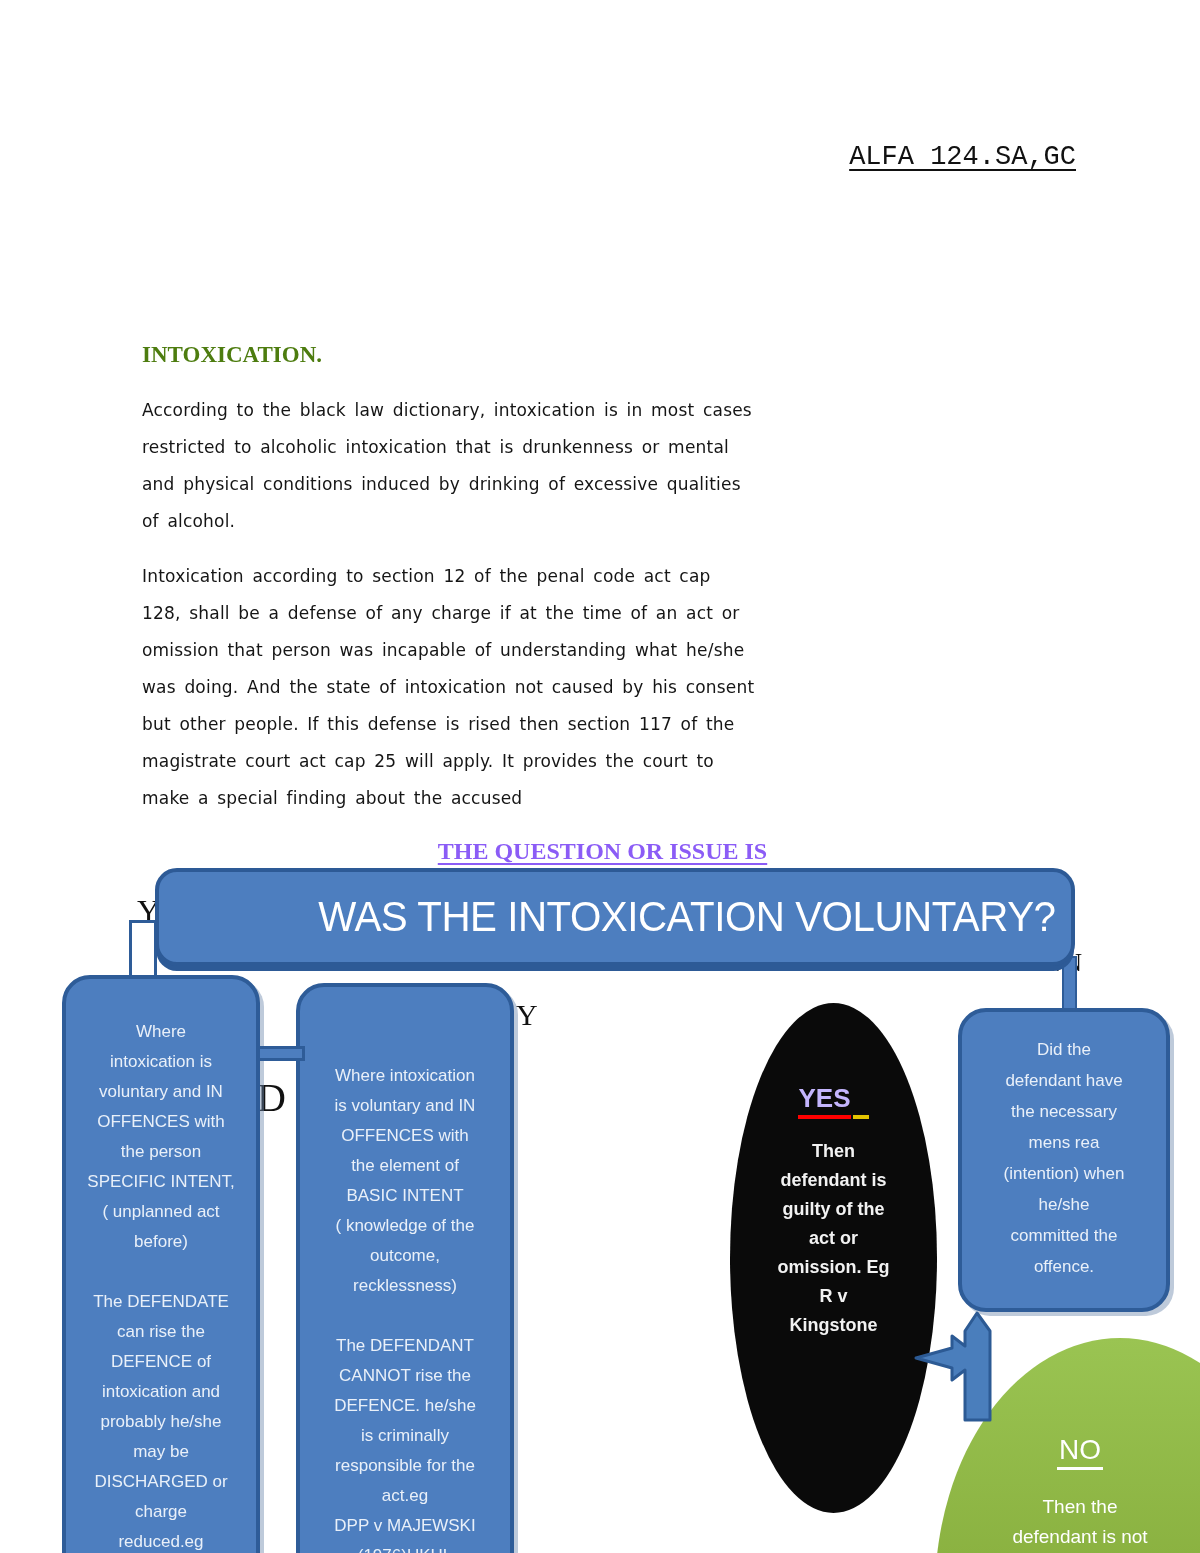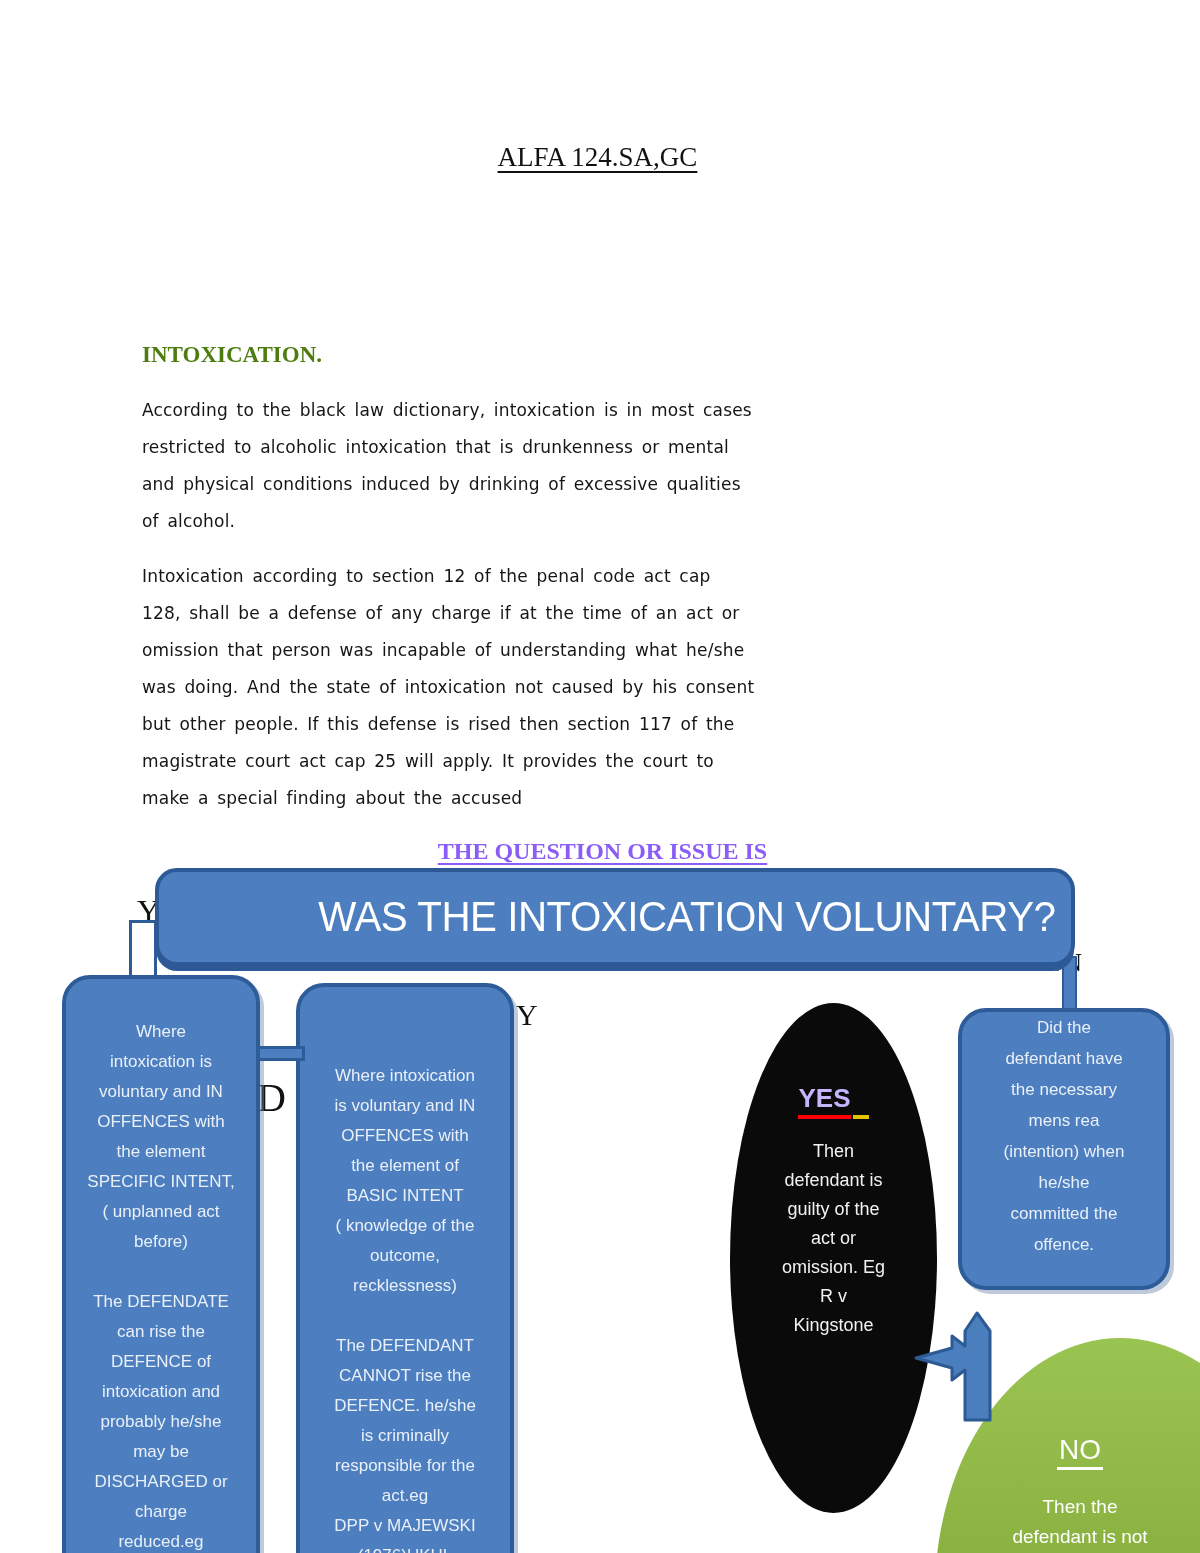--- a/index.html
+++ b/index.html
@@ -3,22 +3,22 @@
 <meta charset="utf-8">
 <style>
   html,body{margin:0;padding:0;background:#e9e9e9;}
   .page{
     position:relative;width:1200px;height:1553px;background:#ffffff;
     margin:0 auto;overflow:hidden;
     font-family:"Liberation Sans",sans-serif;
   }
   
   .doc-title{
-    position:absolute;left:138px;width:919px;text-align:center;
-    font-family:Liberation Serif, serif;font-size:27px;color:#111;
+    position:absolute;left:157px;width:919px;text-align:right;
+    font-family:Liberation Mono, monospace;font-size:27px;color:#111;
     text-decoration:underline;text-underline-offset:5px;
   }
   .doc-title.t1{top:142px;}
   .doc-title.t2{top:212px;}
   .section-heading{
     position:absolute;left:142px;top:342px;
     font-family:"Liberation Serif",serif;font-weight:bold;font-size:23px;color:#4d7c0f;
   }
   .body-para{
     position:absolute;left:142px;width:930px;
@@ -72,36 +72,36 @@
     position:absolute;background:#4d7ebf;border:4px solid #2e5c98;
     border-radius:28px;z-index:5;color:#e9f0f9;text-align:center;
     font-size:17px;line-height:30px;
     box-shadow:4px 4px 0 rgba(110,137,173,.45);
   }
   .bluebox p{margin:0;white-space:pre-line;}
   .box-left{left:62px;top:975px;width:190px;height:610px;padding-top:38px;}
   .box-left .gap{height:30px;}
   .box-mid{left:296px;top:983px;width:210px;height:610px;padding-top:74px;}
   .box-mid .gap{height:30px;}
-  .box-right{left:958px;top:1008px;width:204px;height:274px;line-height:31px;}
+  .box-right{left:958px;top:1008px;width:204px;height:274px;padding-top:22px;line-height:31px;}
   
   .yes-ellipse{
     position:absolute;left:730px;top:1003px;width:207px;height:432px;
     background:#0a0a0a;border-radius:50%;z-index:5;
     text-align:center;color:#f2f2f2;padding-top:78px;box-sizing:content-box;
   }
   .yes-label{
     display:inline-block;color:#c4b5fd;font-weight:bold;font-size:26px;line-height:34px;
     border-bottom:4px solid #ff0000;
   }
   .yes-tail{
     display:inline-block;width:16px;height:24px;margin-left:2px;
     border-bottom:4px solid #e3c400;vertical-align:bottom;
   }
-  .yes-ellipse p{margin:18px 0 15px 0;font-size:18px;line-height:29px;white-space:pre-line;}
+  .yes-ellipse p{margin:18px 0 15px 0;font-size:18px;line-height:29px;white-space:pre-line;font-weight:bold;}
   
   .no-ellipse{
     position:absolute;left:935px;top:1338px;width:370px;height:510px;
     border-radius:50%;z-index:4;
     background:linear-gradient(180deg,#9ac452 0%,#8ab140 45%,#7d9f35 100%);
   }
   .no-content{
     position:absolute;left:0;top:52px;width:290px;text-align:center;color:#ffffff;
   }
   .no-label{
@@ -145,21 +145,21 @@
 
   <div class="banner">
     <span class="banner-text">WAS THE INTOXICATION VOLUNTARY?</span>
   </div>
 
   <div class="bluebox box-left">
     <p>Where
 intoxication is
 voluntary and IN
 OFFENCES with
-the element
+the person
 SPECIFIC INTENT,
 ( unplanned act
 before)</p>
     <div class="gap"></div>
     <p>The DEFENDATE
 can rise the
 DEFENCE of
 intoxication and
 probably he/she
 may be

